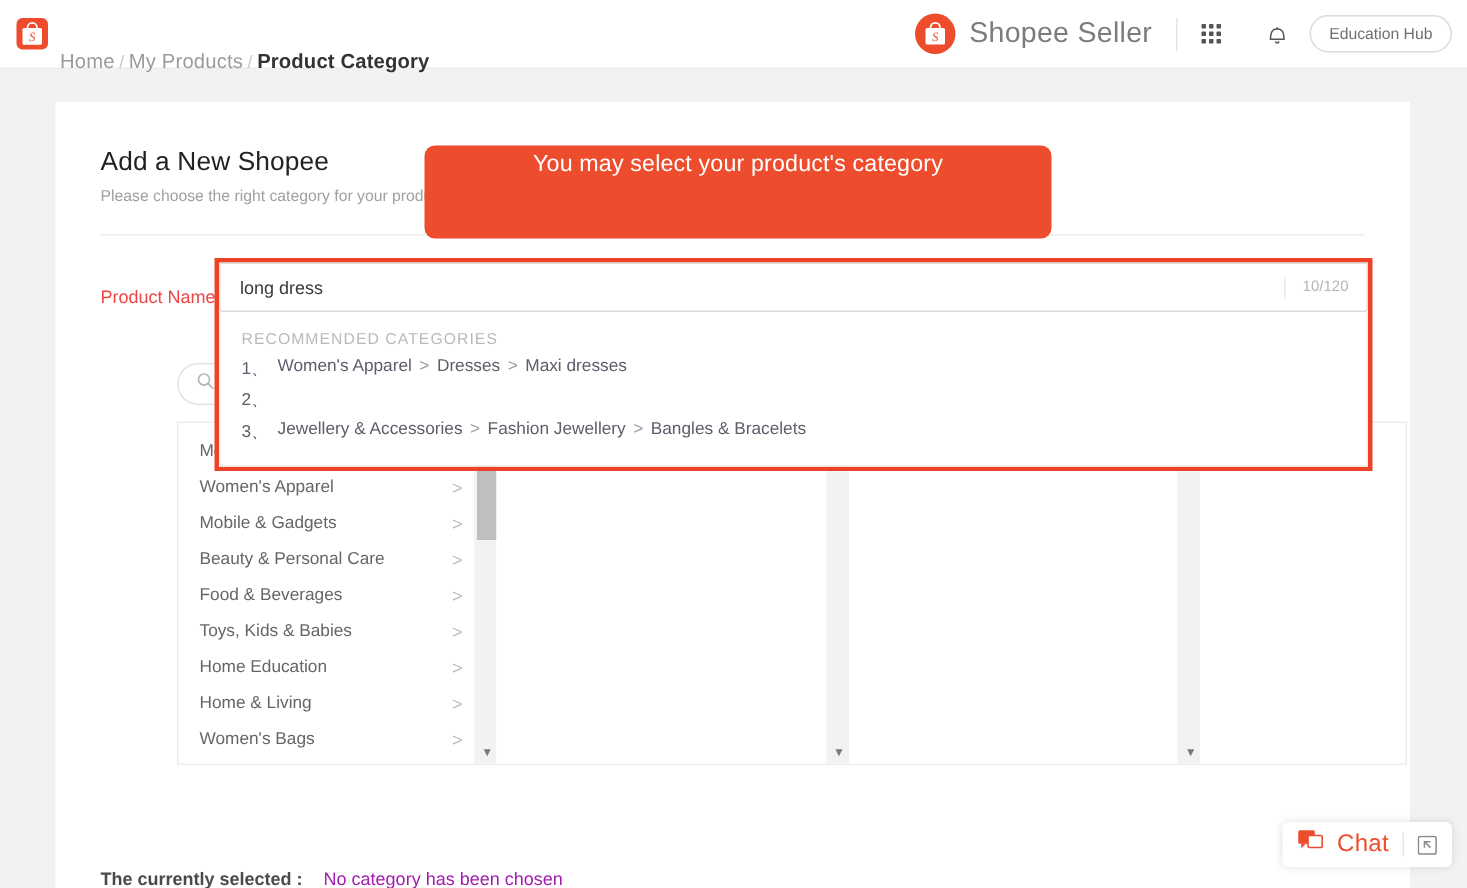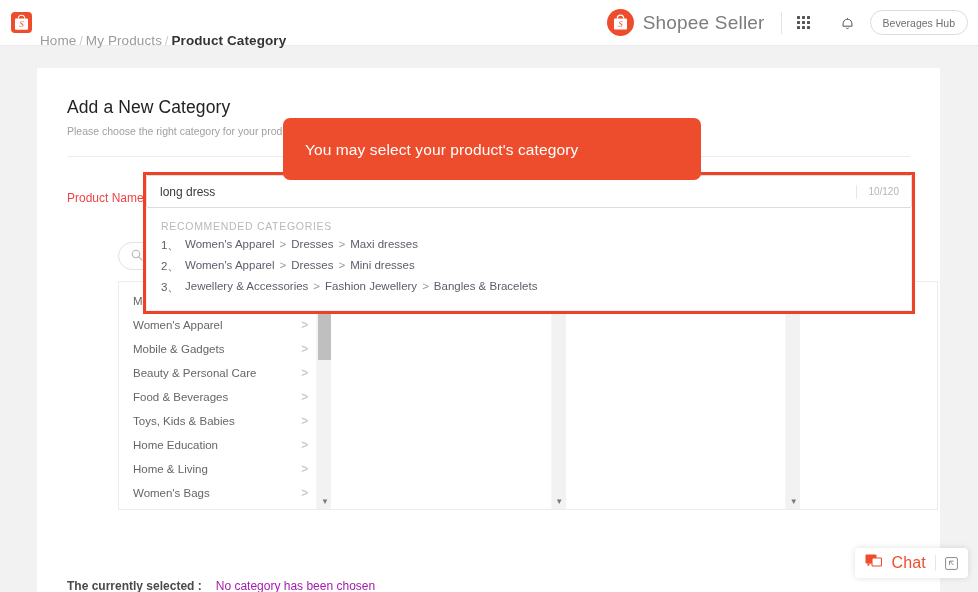--- a/index.html
+++ b/index.html
@@ -118,23 +118,23 @@
     color: #7a7a7a; font-size: 8px; line-height: 8px;
   }
 
   
   .selected-row { position: absolute; left: 67px; top: 578px; display: flex; align-items: baseline; gap: 14px; }
   .sel-label { font-size: 12px; color: #4a4a4a; font-weight: bold; }
   .sel-value { font-size: 12px; color: #a21caf; }
 
   
   .callout {
-    position: absolute; left: 283px; top: 118px; width: 418px; height: 62px;
+    position: absolute; left: 283px; top: 97px; width: 418px; height: 62px;
     background: #ee4d2d; border-radius: 7px; color: #fff;
-    display: flex; flex-direction: column; justify-content: center;
+    display: flex; flex-direction: row; justify-content: center;
     padding: 0 22px; z-index: 40;
   }
   .callout div { font-size: 15.5px; line-height: 25px; letter-spacing: .1px; white-space: nowrap; }
 
   
   .redbox {
     position: absolute; left: 143px; top: 172px; width: 772px; height: 142px;
     border: 3px solid #ee4226; background: transparent; z-index: 30;
   }
   .reco-panel {
@@ -212,27 +212,27 @@
             <i></i>
           </span>
       </span>
       <span class="icon-btn">
         <svg width="15" height="16" viewBox="0 0 15 16" aria-hidden="true">
           <path d="M3 11.2c0-3.4.3-5 1.8-6.1C5.3 4.7 6 4.4 7.5 4.4s2.2.3 2.7.7c1.5 1.1 1.8 2.7 1.8 6.1H3z" fill="none" stroke="#555" stroke-width="1"></path>
           <path d="M6.3 12.7a1.25 1.25 0 0 0 2.4 0" fill="none" stroke="#555" stroke-width="1"></path>
           <path d="M7.5 4.4V3.1" fill="none" stroke="#555" stroke-width="1"></path>
         </svg>
       </span>
-      <span class="edu-pill">Beverages Hub</span>
+      <span class="edu-pill">Education Hub</span>
     </div>
   </div>
 
   <div class="card">
     <div class="card-pad">
-      <h1 class="h1">Add a New Category</h1>
+      <h1 class="h1">Add a New Shopee</h1>
       <div class="sub">Please choose the right category for your product.</div>
       <div class="hr"></div>
 
       <div class="pn-row">
         <span class="pn-label">Product Name:</span>
         <span class="pn-input-wrap">
           <input class="pn-input" value="long dress" style="">
           <span class="pn-count">10/120</span>
         </span>
       </div>
@@ -326,21 +326,20 @@
 
   <div class="reco-panel">
     <div class="reco-title">RECOMMENDED CATEGORIES</div>
     <div id="reco-list">
         <div class="reco-item">
           <span class="num">1、</span>
           <span><span>Women's Apparel</span><span class="gt">&gt;</span><span>Dresses</span><span class="gt">&gt;</span><span>Maxi dresses</span></span>
         </div>
         <div class="reco-item">
           <span class="num">2、</span>
-          <span><span>Women's Apparel</span><span class="gt">&gt;</span><span>Dresses</span><span class="gt">&gt;</span><span>Mini dresses</span></span>
         </div>
         <div class="reco-item">
           <span class="num">3、</span>
           <span><span>Jewellery &amp; Accessories</span><span class="gt">&gt;</span><span>Fashion Jewellery</span><span class="gt">&gt;</span><span>Bangles &amp; Bracelets</span></span>
         </div>
       </div>
   </div>
 
   <div class="callout">
     <div>You may select your product's category</div>

